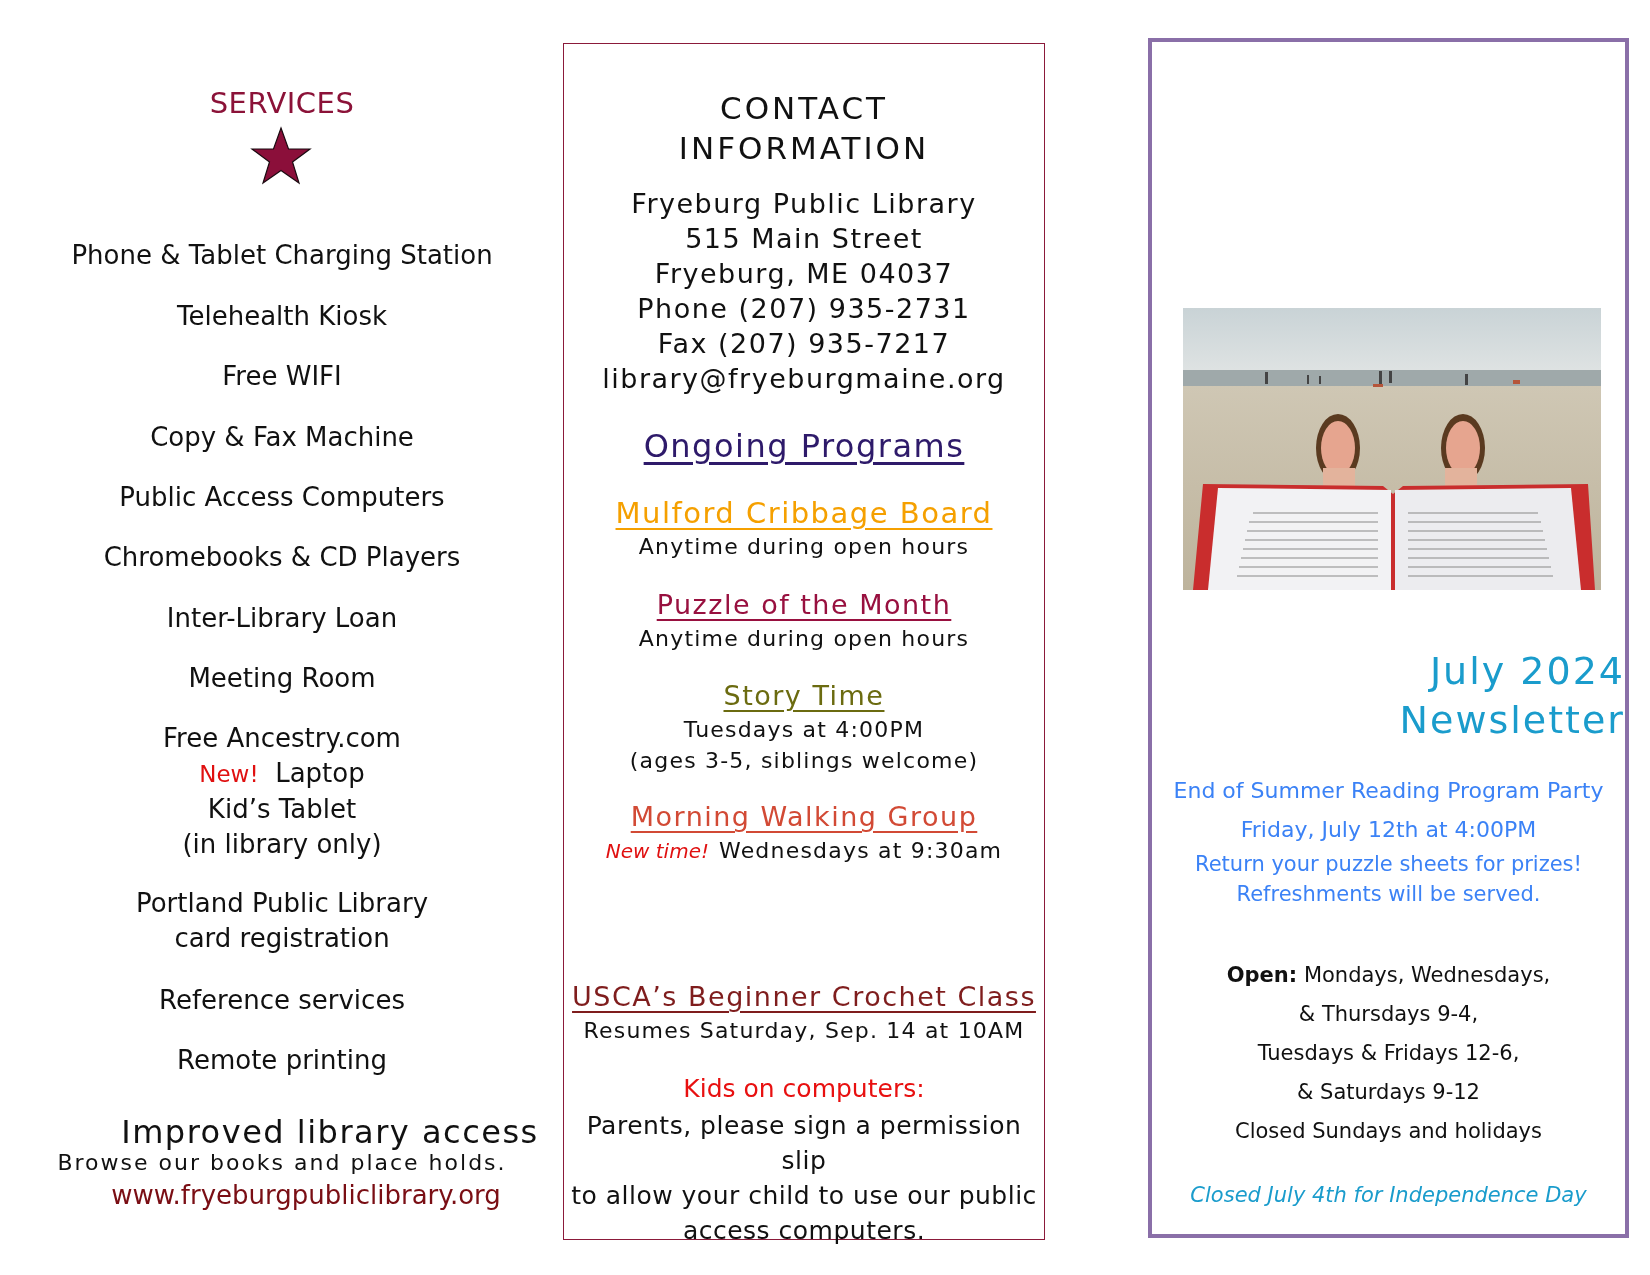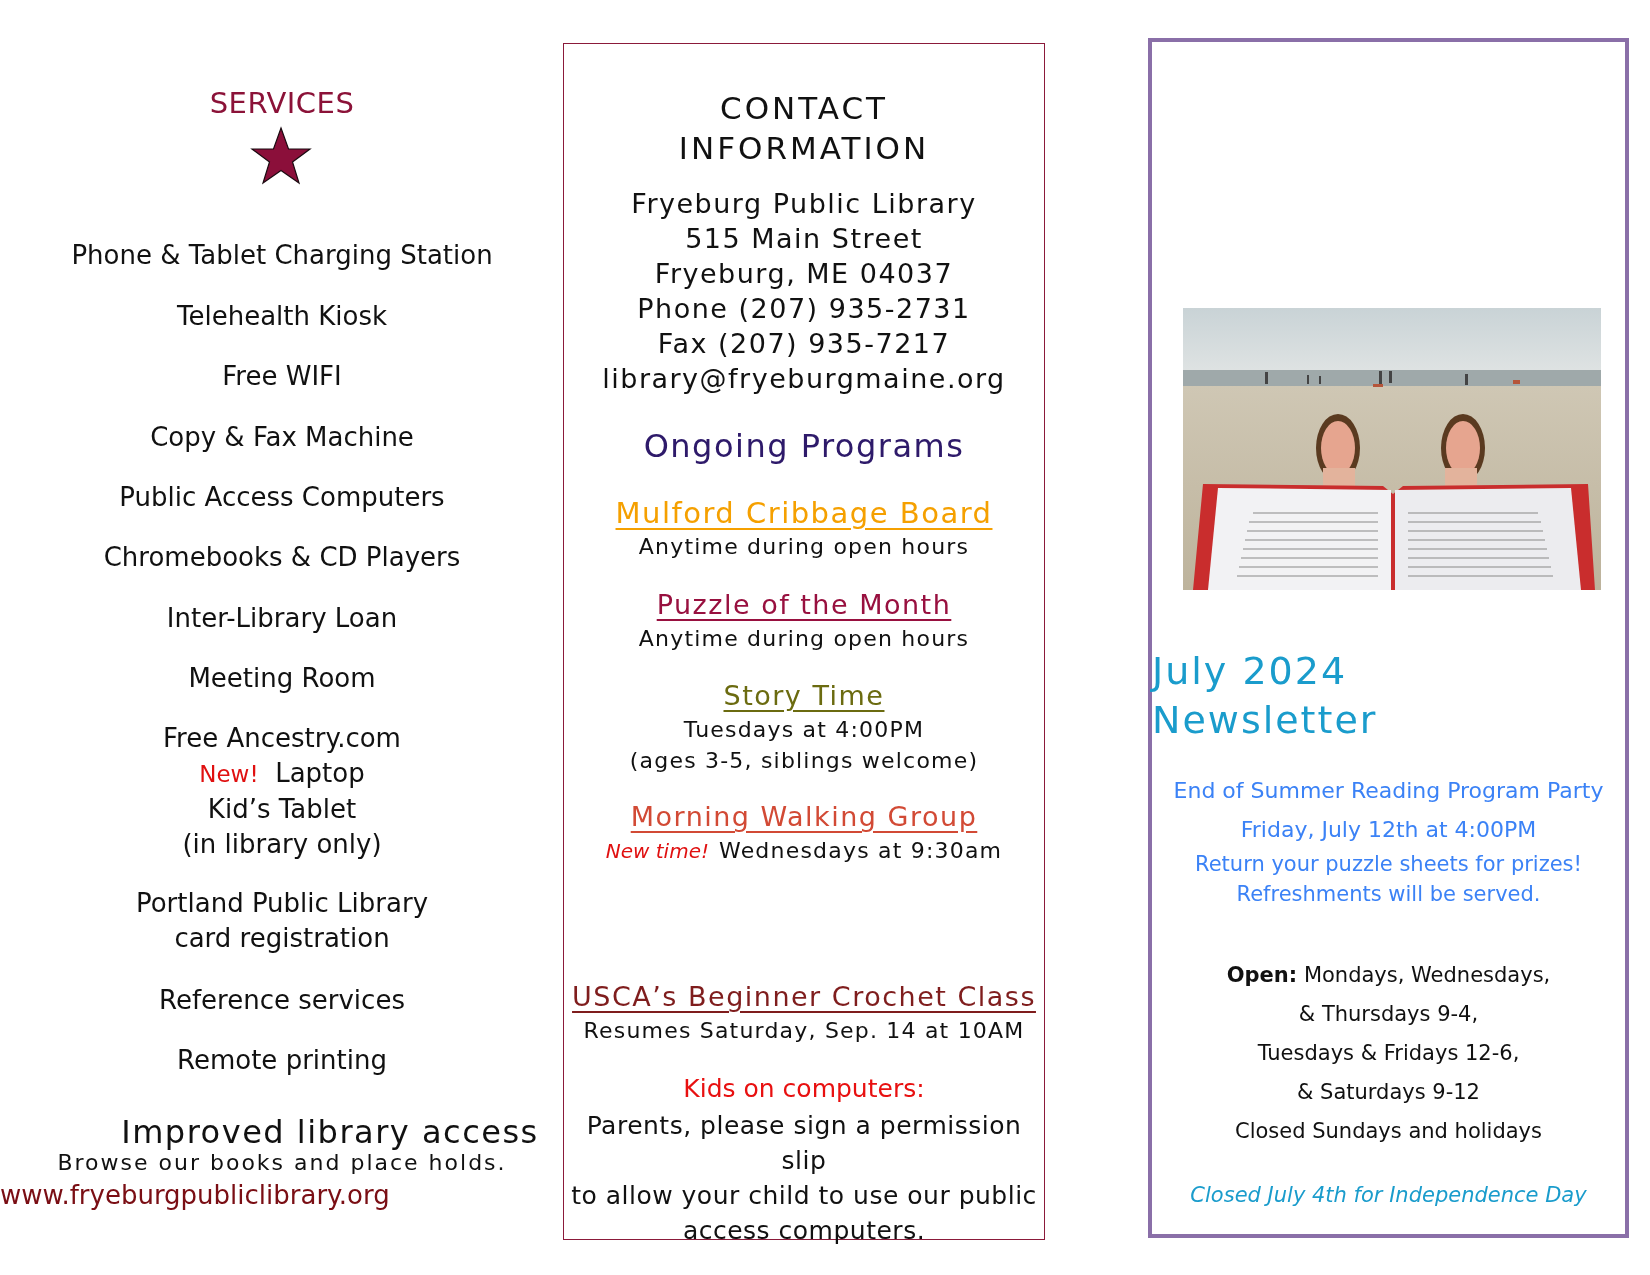--- a/index.html
+++ b/index.html
@@ -10,42 +10,42 @@
   
   #left { left:0; top:0; width:564px; height:1275px;border-radius:16px; }
   .svc-title { position:absolute; left:0; width:564px; top:86px; font-size:29px;
                color:#8b1238; text-align:center; letter-spacing:0.5px; }
   .star { position:absolute; left:250px; top:126px; width:62px; height:60px; }
   .svc-item { position:absolute; left:0; width:564px; text-align:center;
               font-size:26px; line-height:35px; color:#111; }
   .new-flag { color:#e01010; font-size:23px; }
   .improved { position:absolute; left:0; width:564px; text-align:center; font-size:32px; letter-spacing:1.5px; top:1113px;padding-left:48px; }
   .browse { position:absolute; left:0; width:564px; text-align:center; font-size:22px; letter-spacing:2px; top:1150px; }
-  .url { position:absolute; left:0; width:564px; font-size:26px; top:1180px; color:#7a0e14; }
+  .url { position:absolute; left:0; width:564px; text-align:center; font-size:26px; top:1180px; color:#7a0e14;padding-left:24px; }
 
   
   #middle { left:563px; top:43px; width:482px; height:1197px; border:1.5px solid #8b1a3a; box-sizing:border-box; }
   .m-heading { position:absolute; left:0; width:100%; text-align:center; font-size:31px; letter-spacing:3px; line-height:40px; top:44px; }
   .m-contact { position:absolute; left:0; width:100%; text-align:center; font-size:27px; letter-spacing:1.5px; line-height:35px; top:142px; }
   .m-ongoing { position:absolute; left:0; width:100%; text-align:center; font-size:32px; letter-spacing:1.5px; top:383px; color:#2e1a6a; }
-  .m-ongoing span { text-underline-offset:5px; }
+  .m-ongoing span { text-decoration:underline; text-underline-offset:5px; }
   .prog { position:absolute; left:0; width:100%; text-align:center; }
   .prog-title { font-size:29px; letter-spacing:1.5px; line-height:36px; }
   .prog-title span { text-decoration:underline; text-underline-offset:5px; }
   .prog-desc { font-size:22px; letter-spacing:1.2px; line-height:31px; color:#111; }
   .newtime { color:#e01010; font-style:italic; font-size:20px; letter-spacing:0; margin-right:10px; }
   .kids-title { position:absolute; left:0; width:100%; text-align:center; font-size:25px; color:#e81010; top:1030px; }
   .kids-body { position:absolute; left:0; width:100%; text-align:center; font-size:25px; line-height:35px; top:1064px; letter-spacing:0.5px; }
 
   
   #right { left:1148px; top:38px; width:481px; height:1200px; border:4px solid #8a6fa8; box-sizing:border-box; }
   .r-title { position:absolute; left:0; width:100%; text-align:center; font-family:"DejaVu Serif", serif; font-weight:bold;
              font-size:43px; letter-spacing:4px; line-height:57px; top:77px; color:#111; }
   .photo { position:absolute; left:31px; top:266px; width:418px; height:282px; overflow:hidden; }
-  .r-month { position:absolute; left:0; width:100%; text-align:left; font-size:38px; letter-spacing:2px; line-height:49px; top:605px; color:#1a9ccc; }
+  .r-month { position:absolute; left:0; width:100%; text-align:right; font-size:38px; letter-spacing:2px; line-height:49px; top:605px; color:#1a9ccc; }
   .r-event { position:absolute; left:0; width:100%; text-align:center; color:#3b82f6; }
   .r-event .e1 { font-size:22px; line-height:39px; }
   .r-event .e2 { font-size:21px; line-height:30px; }
   .r-hours { position:absolute; left:0; width:100%; text-align:center; font-size:21px; line-height:39px; top:914px; color:#111; }
   .r-hours b { font-weight:bold; }
   .r-closed { position:absolute; left:0; width:100%; text-align:center; font-size:21px; top:1141px; color:#1a9ccc;font-style:italic; }
 </style>
 </head>
 <body>
 

